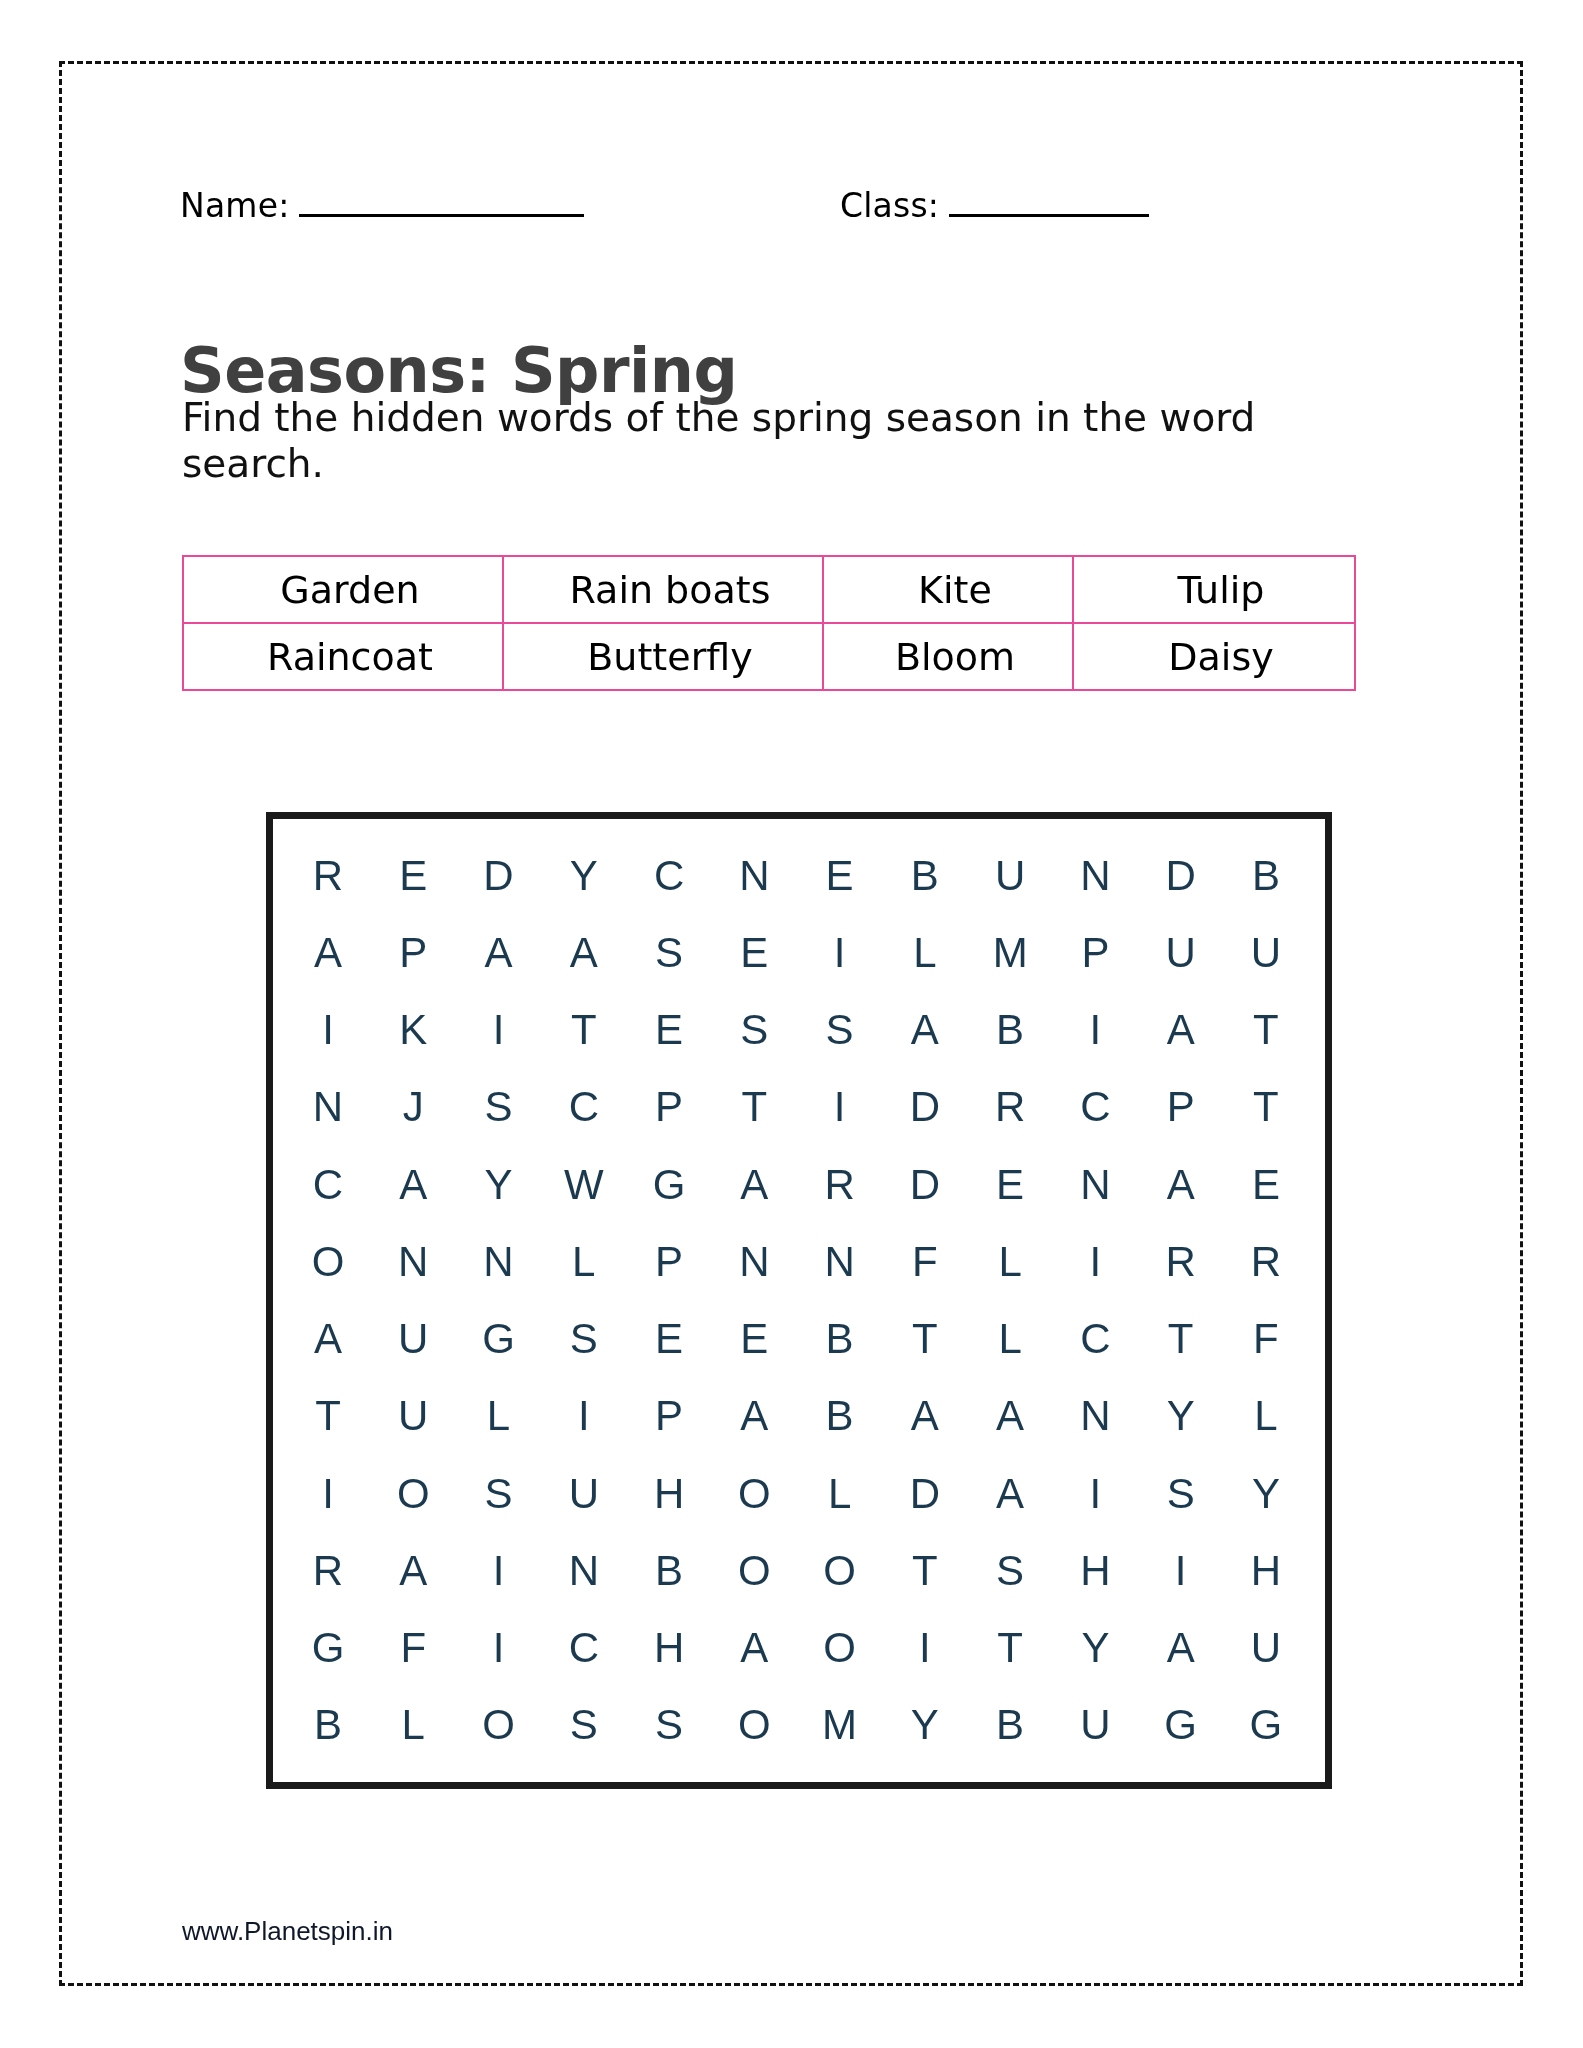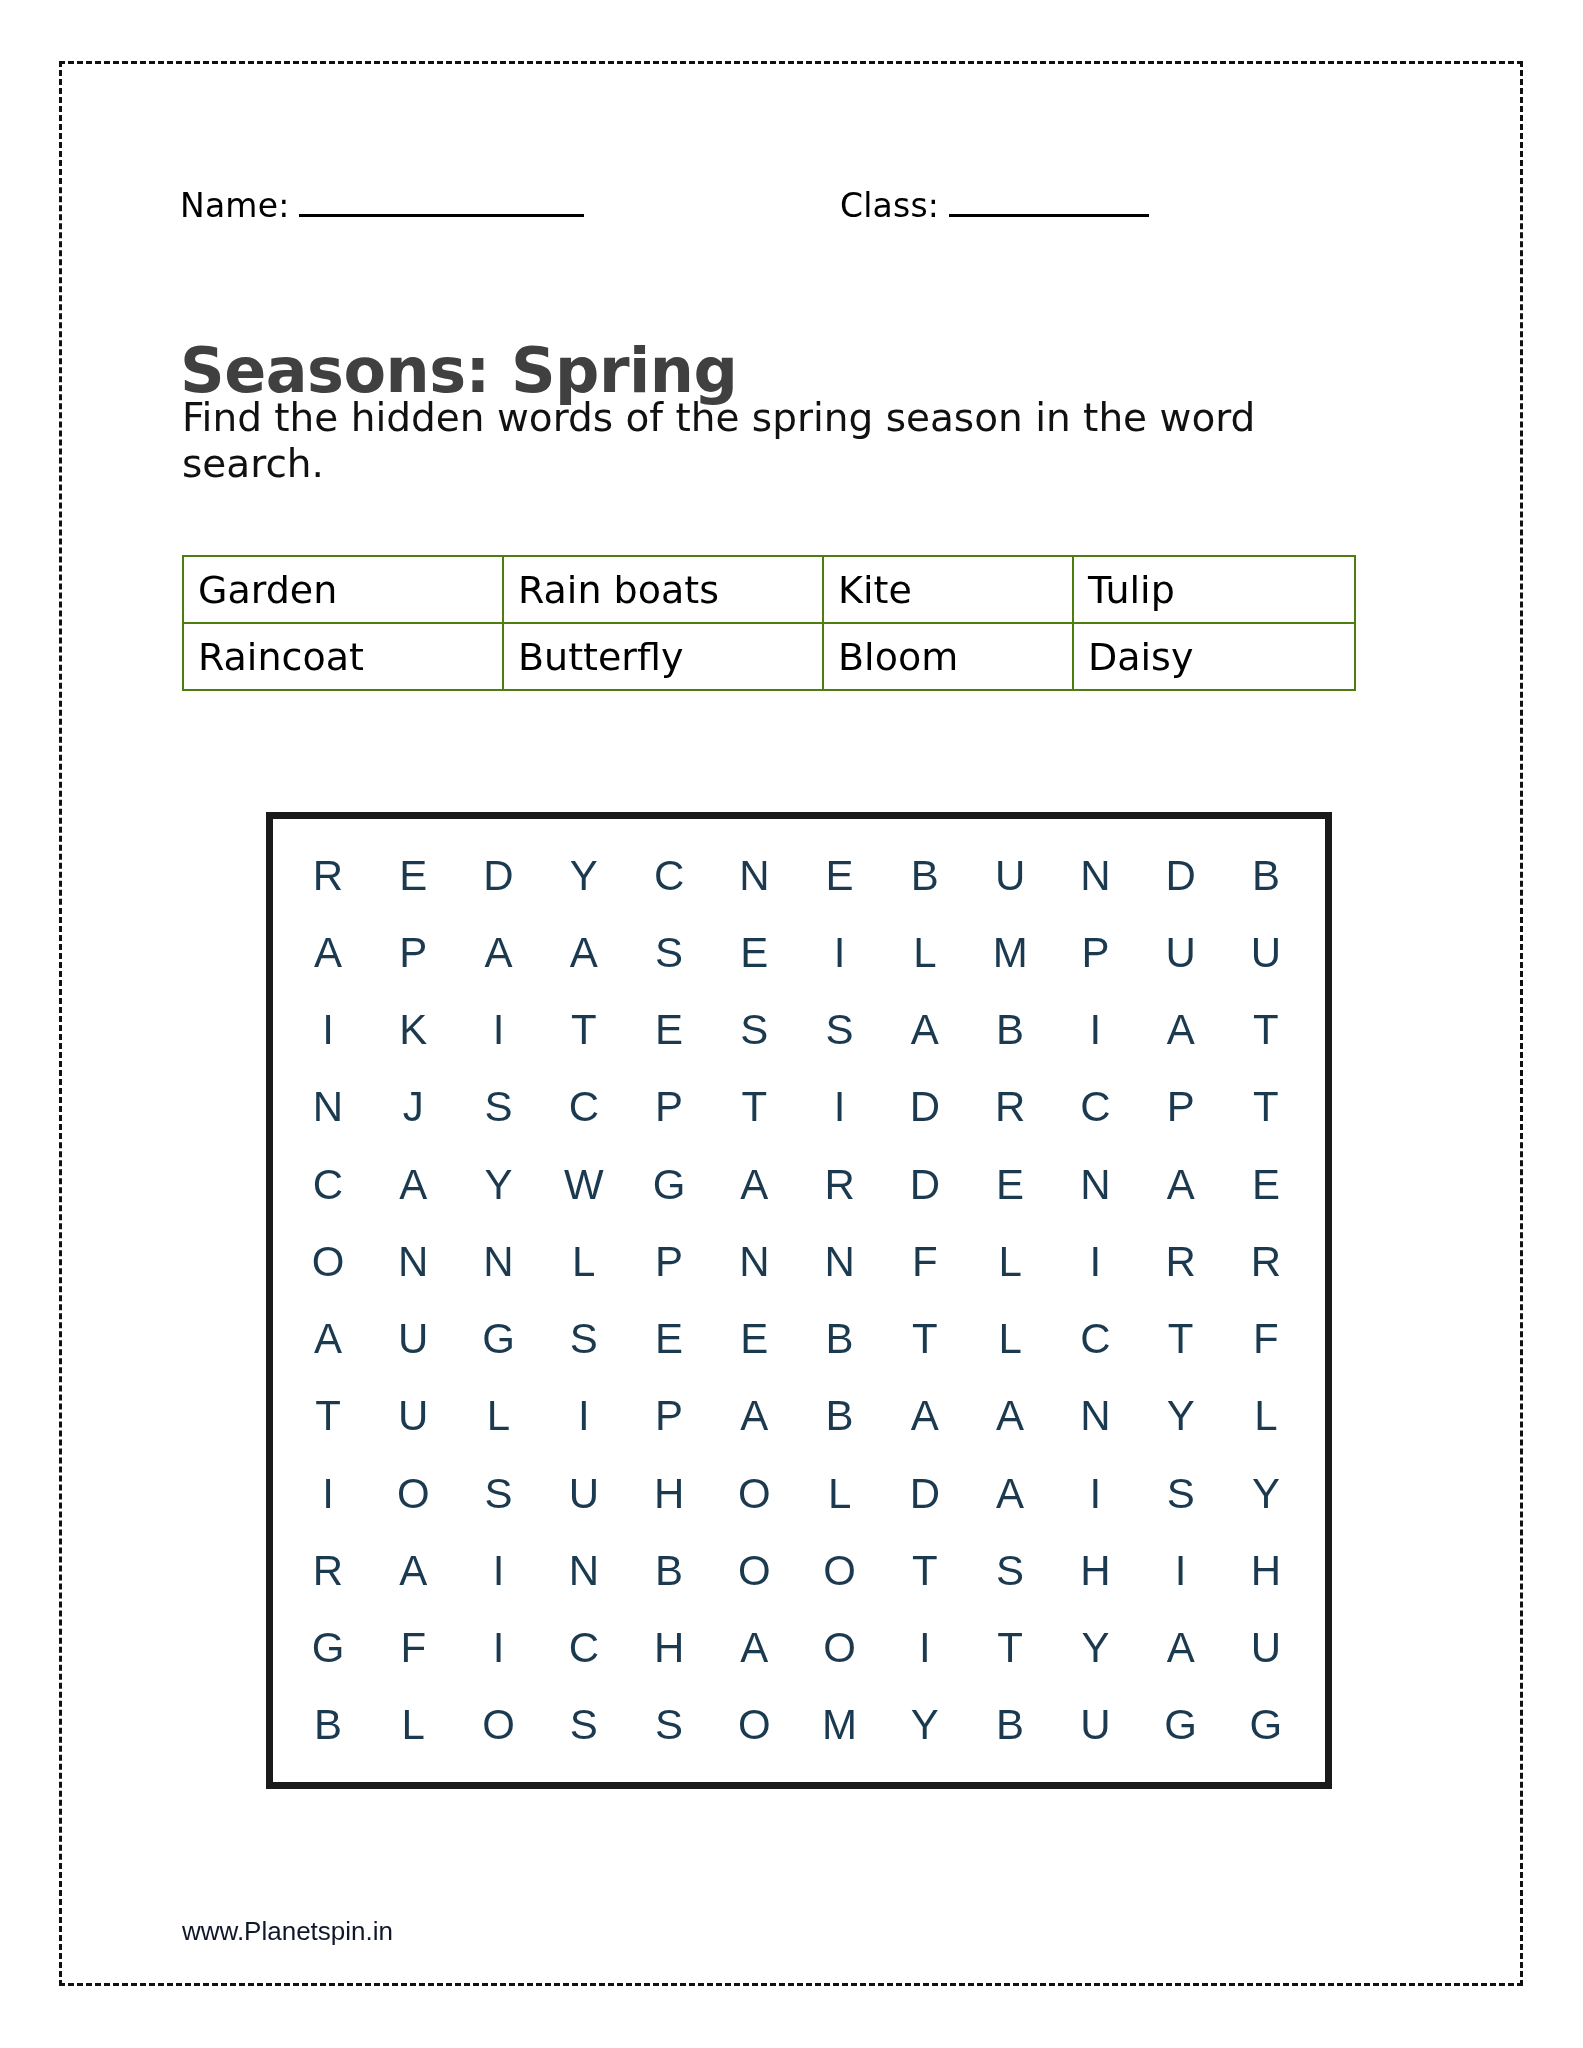--- a/index.html
+++ b/index.html
@@ -87,28 +87,29 @@
   
   .wordtable {
     position: absolute;
     left: 182px;
     top: 555px;
     width: 1172px;
     border-collapse: collapse;
     table-layout: fixed;
   }
   .wordtable td {
-    border: 2px solid #4d7c0f;
+    border: 2px solid #ec4899;
     height: 65px;
     padding: 0 0 0 14px;
     font-family: "DejaVu Sans", sans-serif;
     font-size: 38px;
     color: #000000;
     vertical-align: middle;
     white-space: nowrap;
+    text-align: center;
   }
   .col-1 { width: 320px; }
   .col-2 { width: 320px; }
   .col-3 { width: 250px; }
   .col-4 { width: 282px; }
 
   
   .grid-box {
     position: absolute;
     left: 266px;

